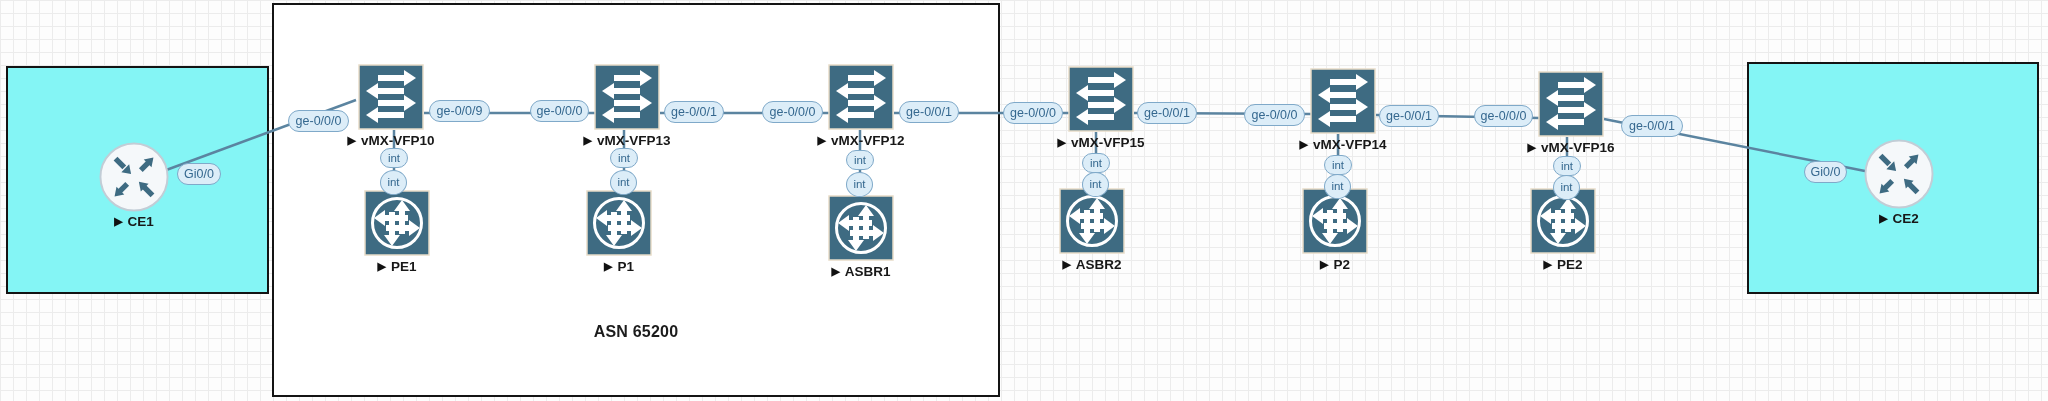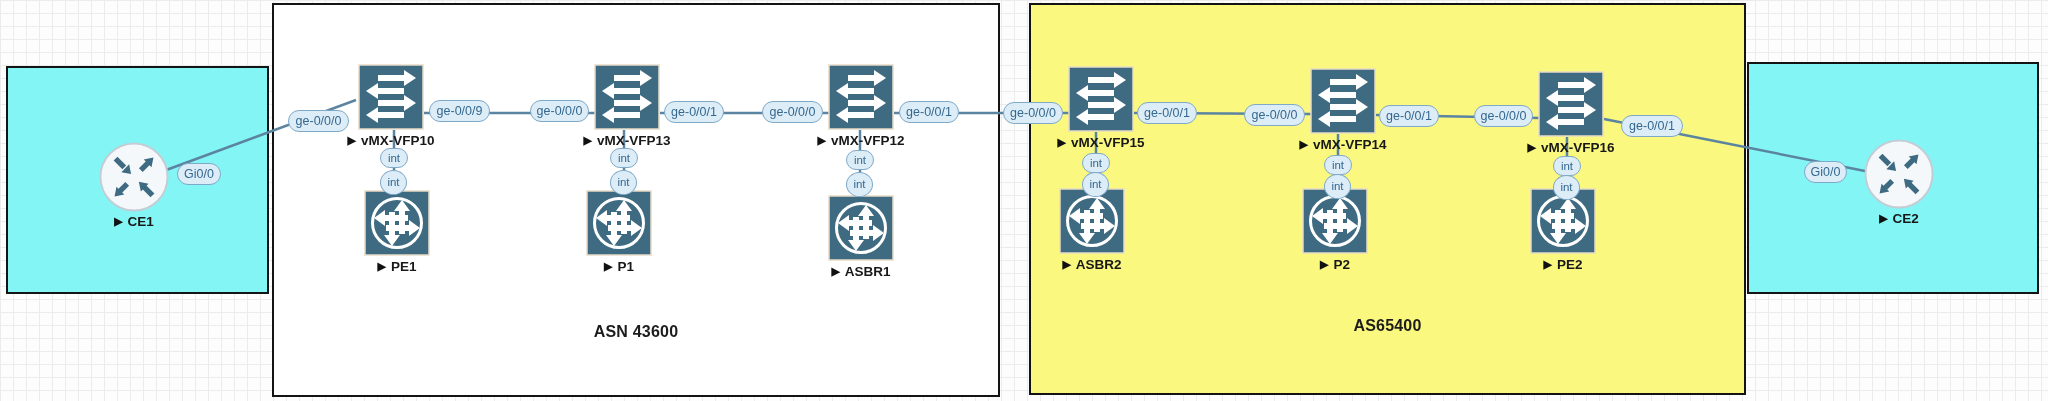--- a/index.html
+++ b/index.html
@@ -79,26 +79,23 @@
       </g>
     </symbol>
   </defs>
 </svg>
 
 <div class="canvas">
 
   <div class="zone zone-cyan" style="left:6px;top:66px;width:263px;height:228px;"></div>
 
   <div class="zone zone-white" style="left:272px;top:3px;width:728px;height:394px;">
-    <div class="zone-label" style="top:318px;">ASN 43600</div>
-  </div>
-
-  <div class="zone zone-yellow" style="left:1029px;top:3px;width:717px;height:392px;">
-    <div class="zone-label" style="top:312px;">AS65400</div>
-  </div>
+    <div class="zone-label" style="top:318px;">ASN 65200</div>
+  </div>
+
 
   <div class="zone zone-cyan" style="left:1747px;top:62px;width:292px;height:232px;"></div>
 
   <svg class="links" width="2048" height="401">
     <g stroke="#5B84A0" stroke-width="2.5" fill="none">
       <line x1="150" y1="176" x2="356" y2="100"></line>
       <line x1="424" y1="113" x2="596" y2="113"></line>
       <line x1="660" y1="113" x2="830" y2="113"></line>
       <line x1="894" y1="113" x2="1070" y2="113"></line>
       <line x1="1134" y1="113" x2="1312" y2="114"></line>

